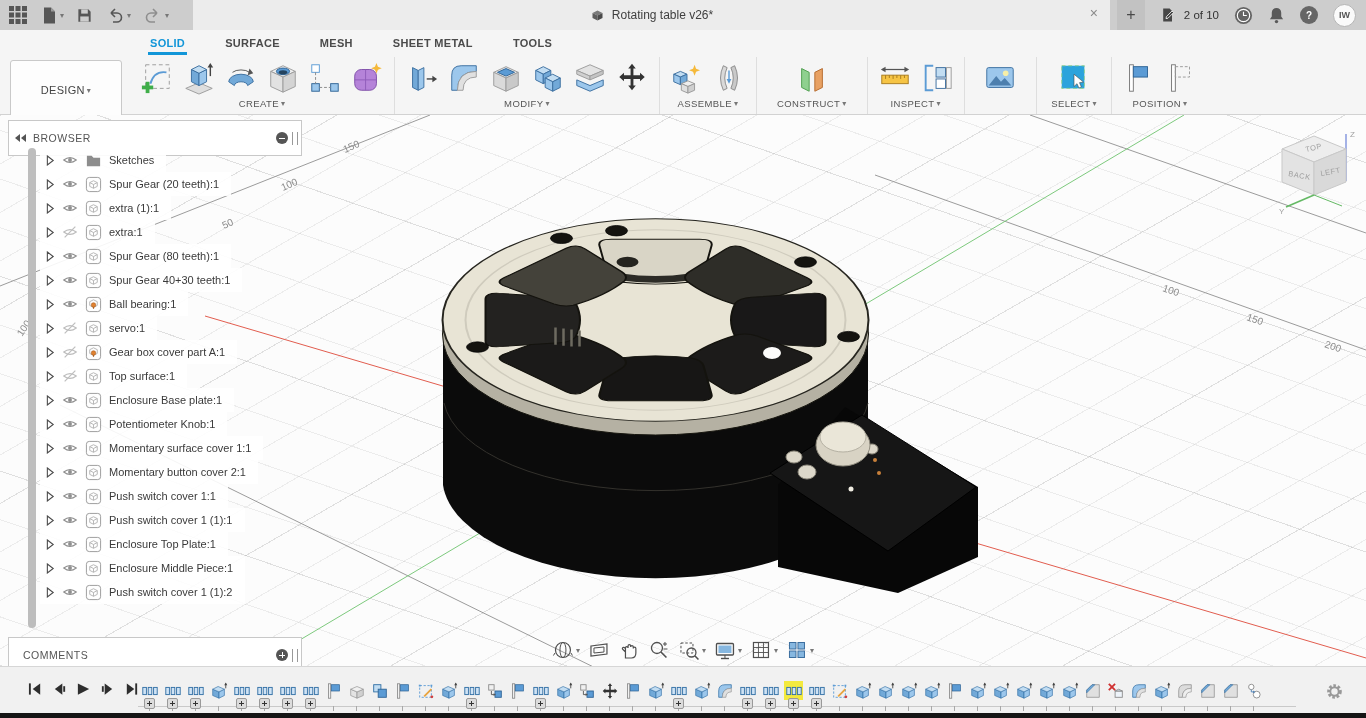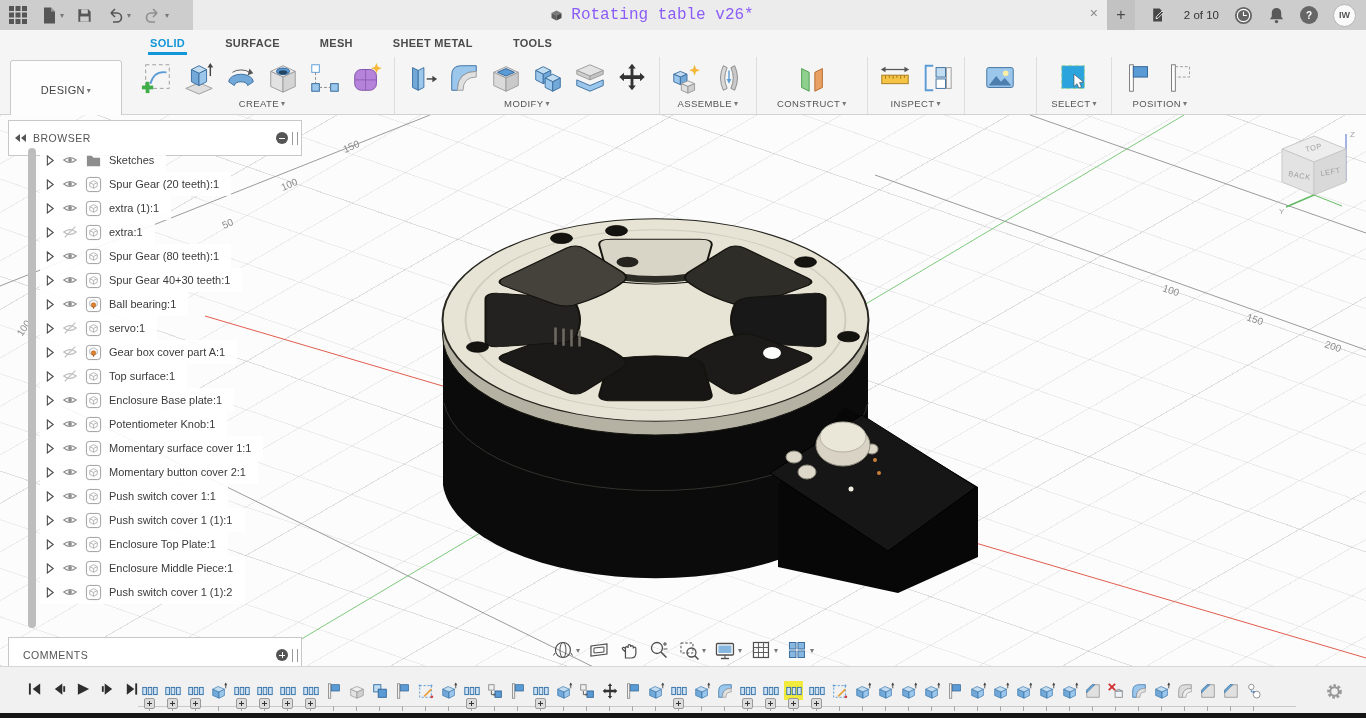--- a/index.html
+++ b/index.html
@@ -6,26 +6,26 @@
     font-family:"Liberation Sans","DejaVu Sans",sans-serif;cursor:default;background:#cdcdcd;}
   .app{position:relative;width:1366px;height:718px;}
   
   .topbar{position:relative;height:30px;background:#cdcdcd;display:flex;align-items:center;}
   .tb-left{display:flex;align-items:center;gap:12px;padding-left:8px;}
   .tb-ic{display:flex;align-items:center;color:#595959;}
   .tb-ic svg{display:block;}
   .caret{font-size:8px;color:#777;margin-left:2px;}
   .doc-tab{position:absolute;left:193px;top:0;width:917px;height:30px;background:#ececec;
     display:flex;align-items:center;justify-content:center;gap:7px;}
-  .doc-tab .title{font-size:16px;color:#8b5cf6;font-family:Liberation Mono, monospace;}
+  .doc-tab .title{font-size:12px;color:#404040;}
   .tab-close{position:absolute;right:12px;top:6px;font-size:14px;color:#8a8a8a;line-height:1;}
   .tb-right{position:absolute;right:0;top:0;height:30px;display:flex;align-items:center;gap:15px;padding-right:10px;}
   .plus-tile{width:28px;height:30px;background:#c2c2c2;color:#4a4a4a;font-size:16px;
     display:flex;align-items:center;justify-content:center;}
-  .pagecount{display:flex;align-items:center;gap:18px;font-size:11.5px;color:#333;}
+  .pagecount{display:flex;align-items:center;gap:8px;font-size:11.5px;color:#333;}
   .circle-ic{width:18px;height:18px;border-radius:50%;background:#666;color:#fff;
     display:flex;align-items:center;justify-content:center;font-size:10px;font-weight:bold;}
   .avatar{width:21px;height:21px;border-radius:50%;background:#fafafa;border:1px solid #b5b5b5;
     color:#555;font-size:9px;font-weight:bold;display:flex;align-items:center;justify-content:center;}
   
   .ribbon{position:relative;height:85px;background:#f5f5f5;border-bottom:1px solid #d2d2d2;box-sizing:border-box;}
   .design-btn{position:absolute;left:10px;top:30px;width:110px;height:58px;background:#fdfdfd;
     border:1px solid #c9c9c9;border-radius:3px;display:flex;align-items:center;justify-content:center;
     font-size:11px;font-weight:normal;color:#444;letter-spacing:.3px;}
   .rtabs{position:absolute;left:148px;top:0;display:flex;height:26px;align-items:center;}

